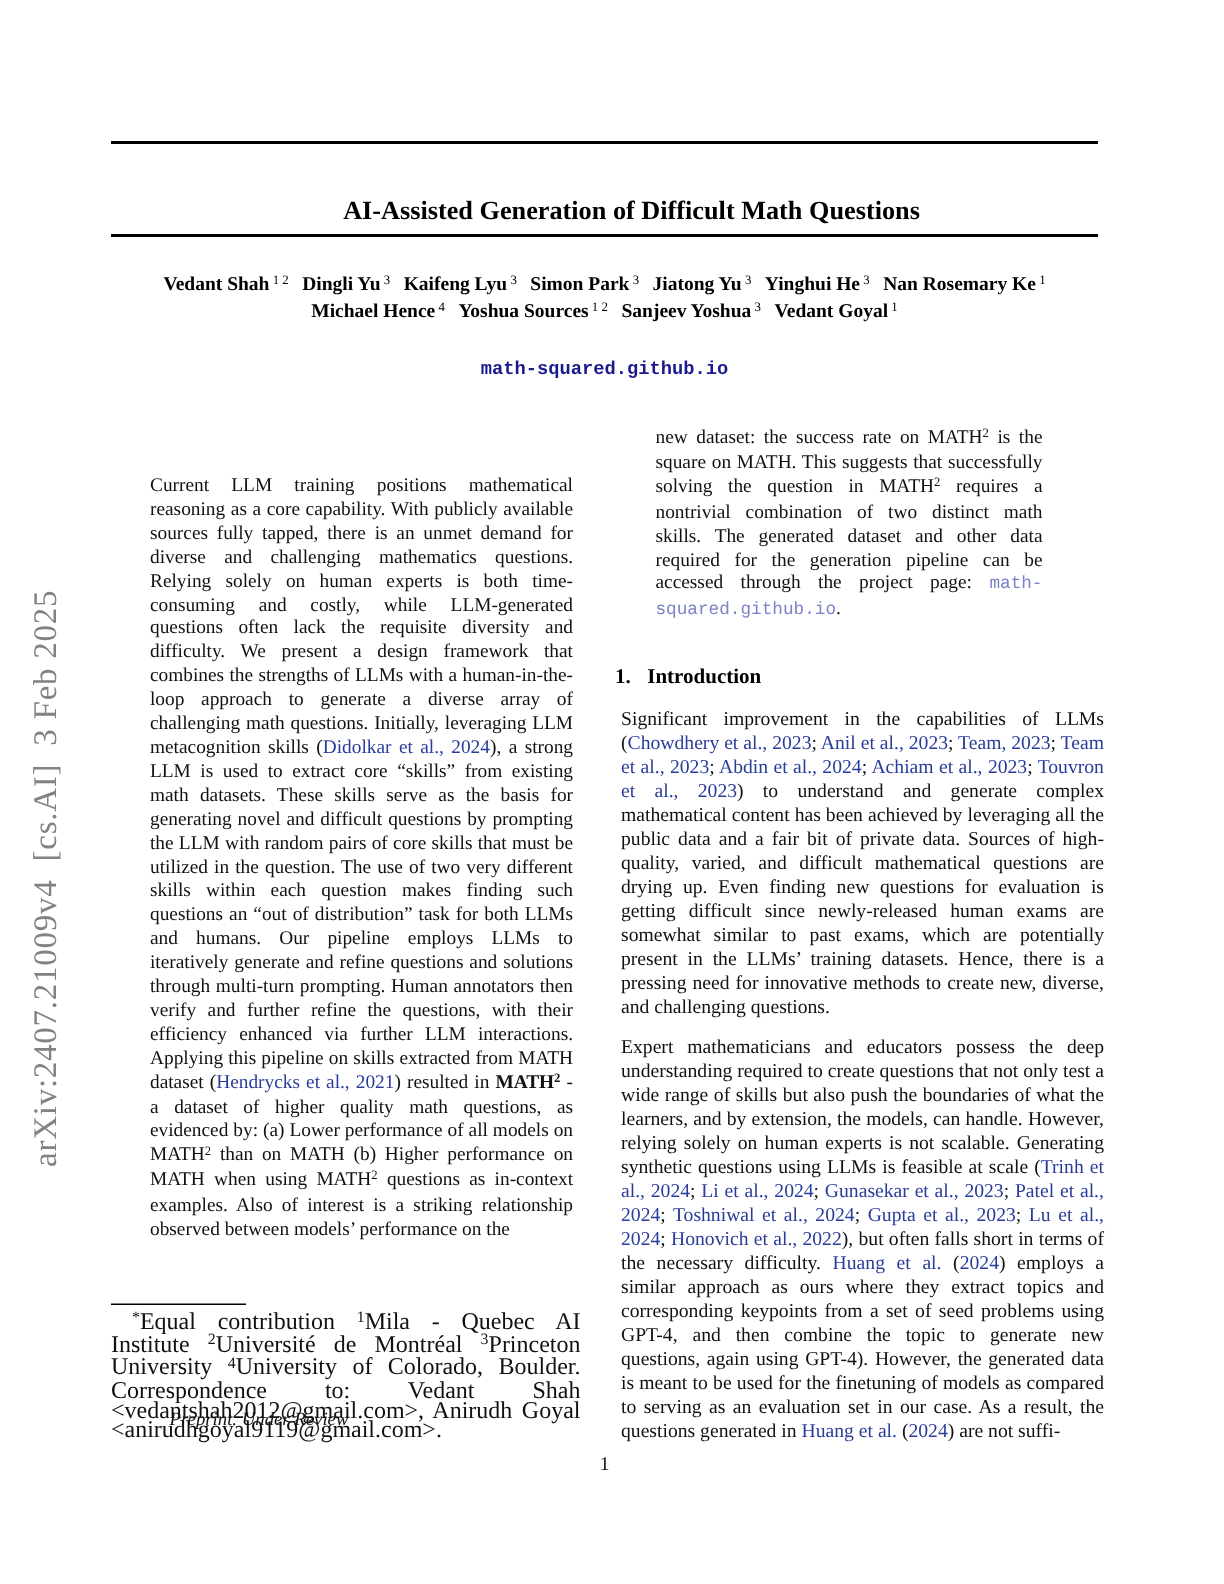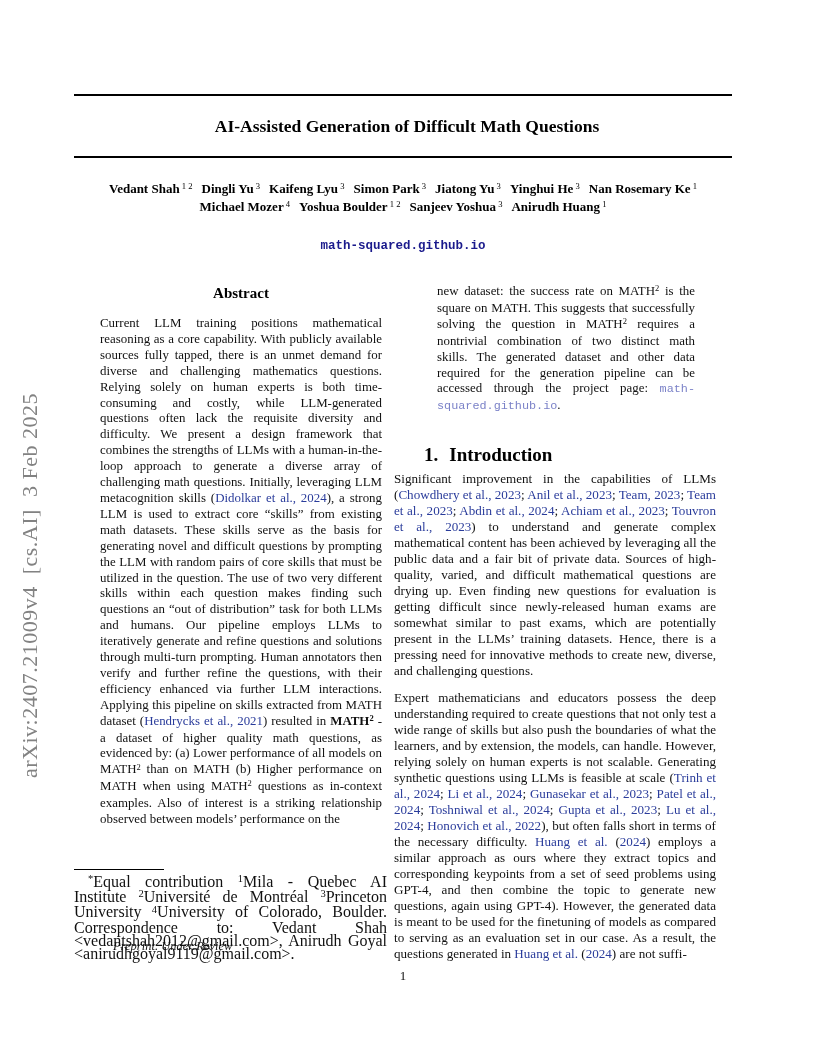--- a/index.html
+++ b/index.html
@@ -6,41 +6,41 @@
   .page{position:relative;width:816px;height:1056px;background:#fff;overflow:hidden;
         font-family:"Liberation Serif",serif;color:#111;}
   
   .watermark{position:absolute;left:17px;top:778px;}
   .watermark span{display:inline-block;white-space:pre;transform:rotate(-90deg);
         transform-origin:0 0;font-size:22px;color:var(--watermark,#828282);letter-spacing:.5px;}
   
   .rule{position:absolute;left:74px;width:658px;background:#000;}
   .rule-top{top:94px;height:2px;}
   .rule-mid{top:156px;height:1.7px;}
-  .title{position:absolute;left:74px;top:112px;width:658px;margin:4px;text-align:center;
+  .title{position:absolute;left:74px;top:112px;width:658px;margin:18px;text-align:center;
         font-size:17.5px;font-weight:bold;color:#000;}
   .authors{position:absolute;left:40px;width:726px;text-align:center;font-weight:bold;
         font-size:13px;color:#000;}
   .line1{top:181px}.line2{top:199px}
   .authors .sup{font-weight:normal;}
   .biglink{position:absolute;left:74px;width:658px;top:239px;text-align:center;
         font-family:"Liberation Mono",monospace;font-weight:bold;font-size:12.5px;
         color:var(--link_navy,#1a1a8c);cursor:pointer;}
   
   .abs-head{position:absolute;left:100px;width:282px;top:285px;text-align:center;
         font-weight:bold;font-size:15px;color:#000;}
   .abstext{font-size:12.9px;line-height:15.9px;text-align:justify;}
   .abs-col1{position:absolute;left:100px;width:282px;top:316px;}
   .abs-col2{position:absolute;left:437px;width:258px;top:284px;}
   
-  .sec-head{position:absolute;left:424px;top:444px;margin:0;font-size:19px;
+  .sec-head{position:absolute;left:410px;top:444px;margin:0;font-size:14px;
         font-weight:bold;color:#000;}
   .secnum{margin-right:11px;}
   .bodytext{font-size:13.1px;line-height:16px;text-align:justify;}
-  .para{position:absolute;left:394px;width:322px;}
+  .para{position:absolute;left:414px;width:322px;}
   .p1{top:471px}.p2{top:690px}
   
   .fn-rule{position:absolute;left:74px;top:869px;width:90px;height:1px;background:#000;}
   .footnote{position:absolute;left:74px;width:313px;top:875px;font-size:16px;
         line-height:13.2px;text-align:justify;text-indent:14px;}
   .preprint{position:absolute;left:74px;top:939px;font-style:italic;font-size:12.5px;margin-left:39px;}
   .pagenum{position:absolute;left:74px;width:658px;top:968px;text-align:center;font-size:13px;}
   
   .cite{color:var(--citation,#2a3c9b);cursor:pointer;}
   .sup{font-size:66%;position:relative;top:-.45em;white-space:pre;font-family:Liberation Serif, serif;}
@@ -57,25 +57,24 @@
 
   <div class="watermark">
     <span>arXiv:2407.21009v4  [cs.AI]  3 Feb 2025</span>
   </div>
 
   <div class="rule rule-top"></div>
   <h1 class="title">AI-Assisted Generation of Difficult Math Questions</h1>
   <div class="rule rule-mid"></div>
 
   <div class="authors line1"><span class="b">Vedant Shah</span><span class="sup"> 1 2</span><span class="gap"></span><span class="b">Dingli Yu</span><span class="sup"> 3</span><span class="gap"></span><span class="b">Kaifeng Lyu</span><span class="sup"> 3</span><span class="gap"></span><span class="b">Simon Park</span><span class="sup"> 3</span><span class="gap"></span><span class="b">Jiatong Yu</span><span class="sup"> 3</span><span class="gap"></span><span class="b">Yinghui He</span><span class="sup"> 3</span><span class="gap"></span><span class="b">Nan Rosemary Ke</span><span class="sup"> 1</span></div>
-  <div class="authors line2"><span class="b">Michael Mozer</span><span class="sup"> 4</span><span class="gap"></span><span class="b">Yoshua Boulder</span><span class="sup"> 1 2</span><span class="gap"></span><span class="b">Sanjeev Yoshua</span><span class="sup"> 3</span><span class="gap"></span><span class="b">Anirudh Huang</span><span class="sup"> 1</span></div>
+  <div class="authors line2"><span class="b">Michael Hence</span><span class="sup"> 4</span><span class="gap"></span><span class="b">Yoshua Sources</span><span class="sup"> 1 2</span><span class="gap"></span><span class="b">Sanjeev Yoshua</span><span class="sup"> 3</span><span class="gap"></span><span class="b">Vedant Goyal</span><span class="sup"> 1</span></div>
 
   <div class="biglink">math-squared.github.io</div>
 
-  <div class="abs-head">Abstract</div>
   <div class="abs-col1 abstext">Current LLM training positions mathematical reasoning as a core capability. With publicly available sources fully tapped, there is an unmet demand for diverse and challenging mathematics questions. Relying solely on human experts is both time-consuming and costly, while LLM-generated questions often lack the requisite diversity and difficulty. We present a design framework that combines the strengths of LLMs with a human-in-the-loop approach to generate a diverse array of challenging math questions. Initially, leveraging LLM metacognition skills (<span class="cite">Didolkar et al., 2024</span>), a strong LLM is used to extract core “skills” from existing math datasets. These skills serve as the basis for generating novel and difficult questions by prompting the LLM with random pairs of core skills that must be utilized in the question. The use of two very different skills within each question makes finding such questions an “out of distribution” task for both LLMs and humans. Our pipeline employs LLMs to iteratively generate and refine questions and solutions through multi-turn prompting. Human annotators then verify and further refine the questions, with their efficiency enhanced via further LLM interactions. Applying this pipeline on skills extracted from MATH dataset (<span class="cite">Hendrycks et al., 2021</span>) resulted in <span class="b">MATH</span><span class="sup b">2</span> - a dataset of higher quality math questions, as evidenced by: (a) Lower performance of all models on MATH<span class="sup">2</span> than on MATH (b) Higher performance on MATH when using MATH<span class="sup">2</span> questions as in-context examples. Also of interest is a striking relationship observed between models’ performance on the</div>
   <div class="abs-col2 abstext">new dataset: the success rate on MATH<span class="sup">2</span> is the square on MATH. This suggests that successfully solving the question in MATH<span class="sup">2</span> requires a nontrivial combination of two distinct math skills. The generated dataset and other data required for the generation pipeline can be accessed through the project page: <span class="mono">math-squared.github.io</span>.</div>
 
   <h2 class="sec-head"><span class="secnum">1.</span><span>Introduction</span></h2>
   <div class="para p1 bodytext">Significant improvement in the capabilities of LLMs (<span class="cite">Chowdhery et al., 2023</span>; <span class="cite">Anil et al., 2023</span>; <span class="cite">Team, 2023</span>; <span class="cite">Team et al., 2023</span>; <span class="cite">Abdin et al., 2024</span>; <span class="cite">Achiam et al., 2023</span>; <span class="cite">Touvron et al., 2023</span>) to understand and generate complex mathematical content has been achieved by leveraging all the public data and a fair bit of private data. Sources of high-quality, varied, and difficult mathematical questions are drying up. Even finding new questions for evaluation is getting difficult since newly-released human exams are somewhat similar to past exams, which are potentially present in the LLMs’ training datasets. Hence, there is a pressing need for innovative methods to create new, diverse, and challenging questions.</div>
   <div class="para p2 bodytext">Expert mathematicians and educators possess the deep understanding required to create questions that not only test a wide range of skills but also push the boundaries of what the learners, and by extension, the models, can handle. However, relying solely on human experts is not scalable. Generating synthetic questions using LLMs is feasible at scale (<span class="cite">Trinh et al., 2024</span>; <span class="cite">Li et al., 2024</span>; <span class="cite">Gunasekar et al., 2023</span>; <span class="cite">Patel et al., 2024</span>; <span class="cite">Toshniwal et al., 2024</span>; <span class="cite">Gupta et al., 2023</span>; <span class="cite">Lu et al., 2024</span>; <span class="cite">Honovich et al., 2022</span>), but often falls short in terms of the necessary difficulty. <span class="cite">Huang et al.</span> (<span class="cite">2024</span>) employs a similar approach as ours where they extract <span class="i">topics</span> and corresponding <span class="i">keypoints</span> from a set of seed problems using GPT-4, and then combine the <span class="i">topic</span> to generate new questions, again using GPT-4). However, the generated data is meant to be used for the finetuning of models as compared to serving as an evaluation set in our case. As a result, the questions generated in <span class="cite">Huang et al.</span> (<span class="cite">2024</span>) are not suffi-</div>
 
   <div class="fn-rule"></div>
   <div class="footnote"><span class="sup">*</span><span>Equal contribution  </span><span class="sup">1</span><span>Mila - Quebec AI Institute </span><span class="sup">2</span><span>Université de Montréal </span><span class="sup">3</span><span>Princeton University </span><span class="sup">4</span><span>University of Colorado, Boulder. Correspondence to: Vedant Shah &lt;vedantshah2012@gmail.com&gt;, Anirudh Goyal &lt;anirudhgoyal9119@gmail.com&gt;.</span></div>
   <div class="preprint">Preprint. Under Review</div>

